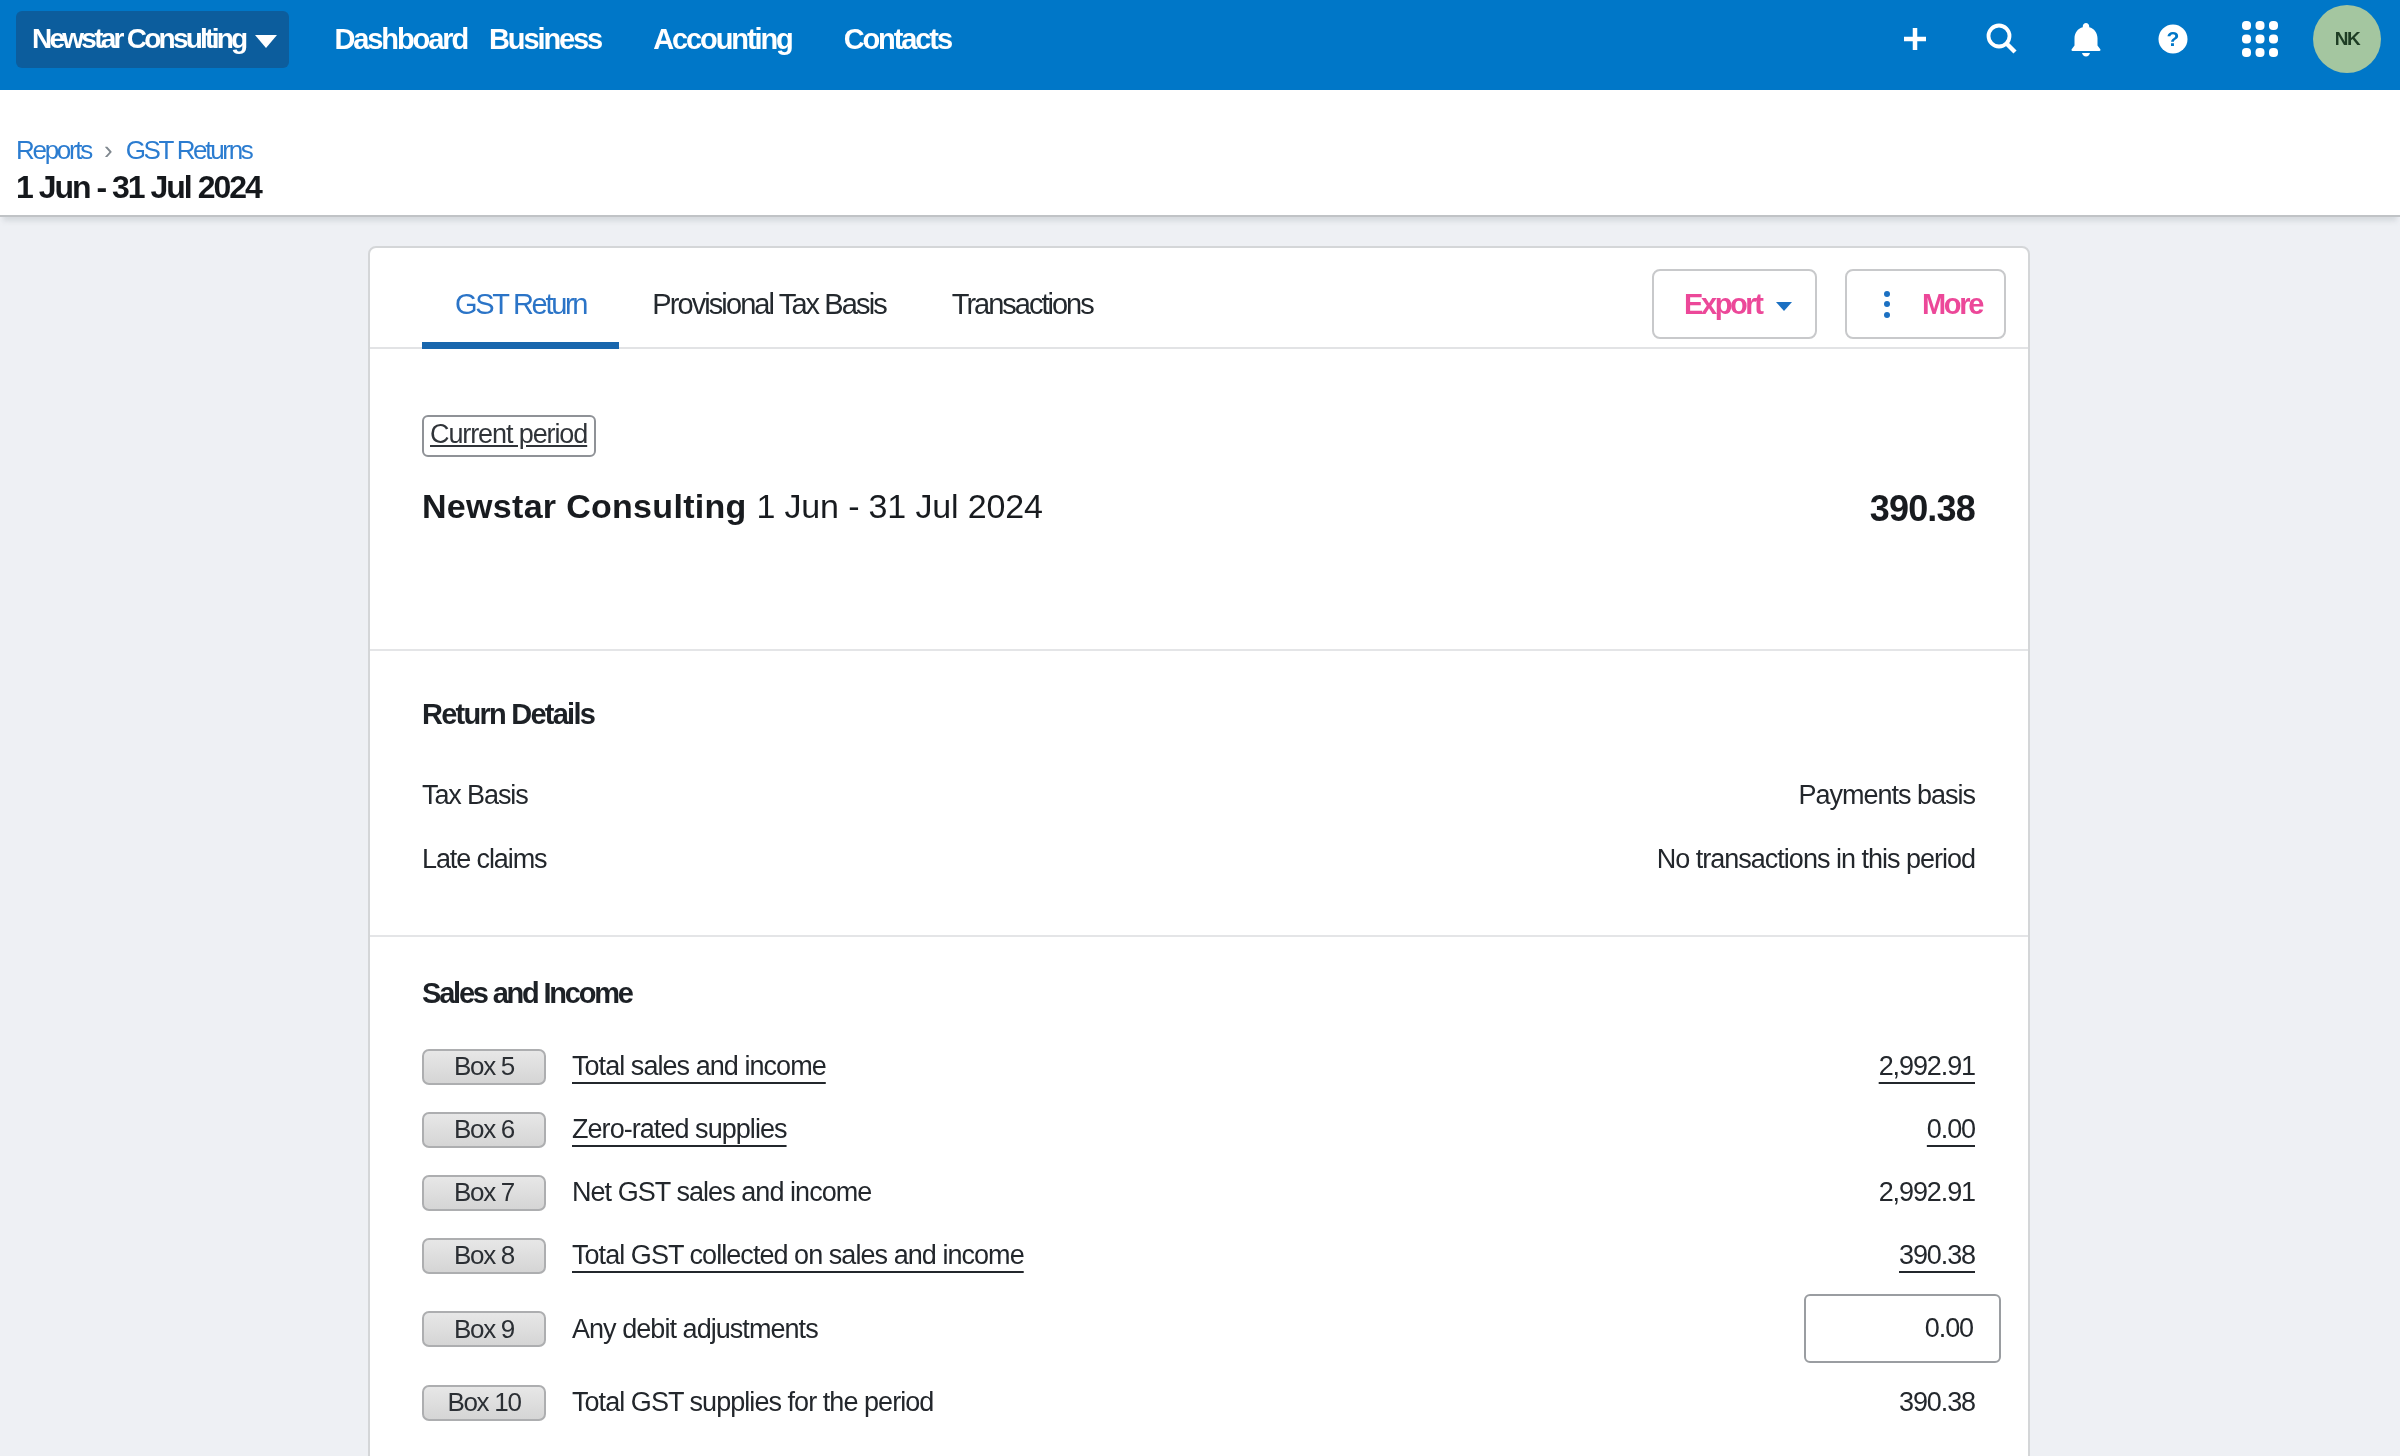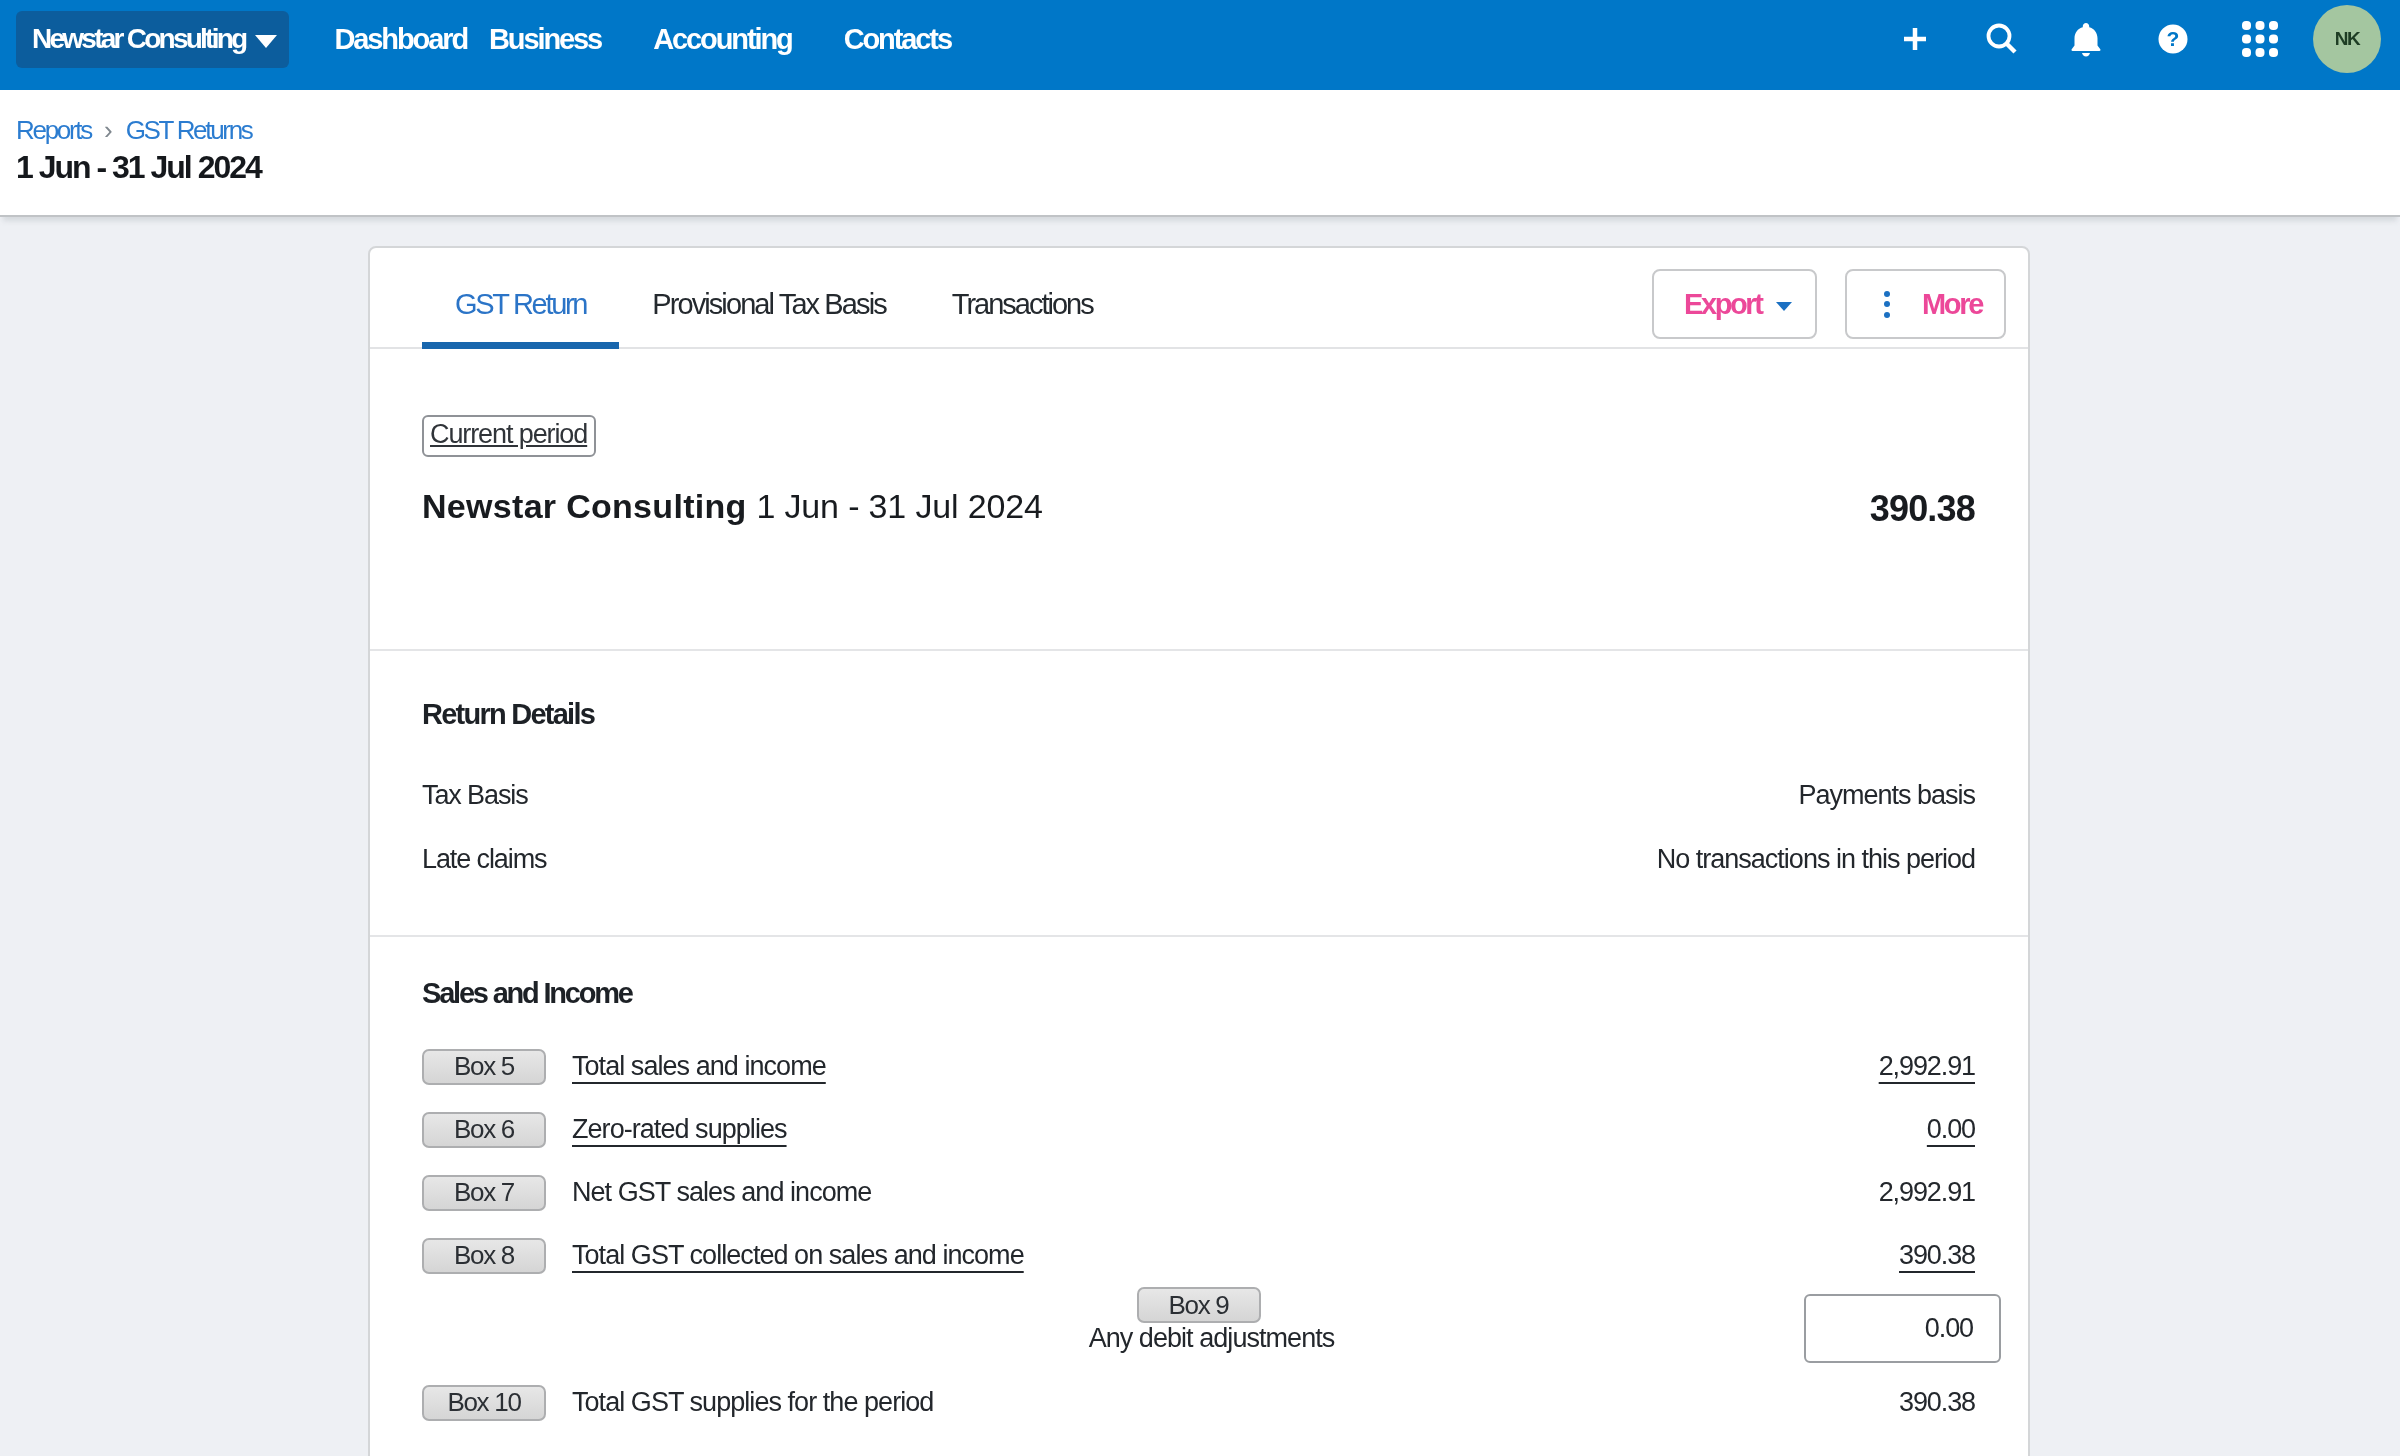--- a/index.html
+++ b/index.html
@@ -19,21 +19,21 @@
 .nav a.n3 { margin-right:52px; }
 .topicons { position:absolute; right:0; top:0; height:78px; display:flex; align-items:center; }
 .ticon { width:87px; display:flex; justify-content:center; align-items:center; }
 .ticon.sh { position:relative; left:3px; }
 .avatar { width:68px; height:68px; border-radius:50%; background:#a4c6a0; color:#1e3d24;
   font-size:19px; font-weight:bold; letter-spacing:-1.5px; display:flex; align-items:center; justify-content:center; margin-right:19px; margin-left:10px;}
 
 
 .pagehead { background:#fff; height:127px; border-bottom:2px solid #c0c3c6; padding:25px 0 0 16px;
   box-shadow:0 7px 5px -3px rgba(185,190,196,0.45); position:relative; z-index:2;}
-.crumbs { font-size:26px; letter-spacing:-2.3px; }
+.crumbs { font-size:26px; letter-spacing:-2.3px;margin-top:20px; }
 .crumbs a { color:#2b7cd0; text-decoration:none; }
 .crumbs .sep { color:#7f878e; padding:0 13px; font-size:26px; letter-spacing:0; }
 .ptitle { margin-top:3px; font-size:32px; font-weight:bold; letter-spacing:-2px; color:#15181c; }
 
 
 .card { position:absolute; left:368px; top:246px; width:1662px; height:1600px;
   background:#fff; border:2px solid #d4d6d8; border-radius:8px; }
 
 
 .tabrow { height:101px; display:flex; align-items:center; border-bottom:2px solid #e2e3e5; padding-right:22px; }
@@ -80,21 +80,21 @@
 
 .sec3 { padding:39px 53px 0 52px; }
 .sec3 .sec-h { letter-spacing:-2.2px; }
 .brow { display:flex; align-items:center; position:relative; height:63px; font-size:27px; color:#23272c; }
 .brow.first { margin-top:25px; }
 .boxchip { width:124px; height:36px; background:linear-gradient(#e7e7e7,#d5d5d5); border:2px solid #adaeb0; border-radius:7px;
   font-size:26px; letter-spacing:-1.3px; color:#2b2f34; display:flex; align-items:center; justify-content:center; flex:none; }
 .blabel { margin-left:26px; letter-spacing:-0.95px; }
 .u { text-decoration:underline; text-underline-offset:7px; text-decoration-thickness:2px; }
 .bamt { margin-left:auto; letter-spacing:-1.1px; }
-.brow.inputrow { height:84px;flex-direction:column; }
+.brow.inputrow { height:84px; }
 .inputbox { position:absolute; right:-26px; top:7px; width:197px; height:69px; border:2px solid #9a9da1;
   border-radius:6px; display:flex; align-items:center; justify-content:flex-end; padding-right:26px;
   font-size:27px; letter-spacing:-1.1px; color:#23272c; background:#fff;}
 </style>
 </head>
 <body>
 
 <div class="topbar">
   <div class="org-btn">Newstar Consulting<span class="org-caret"></span></div>
   <div class="nav">

